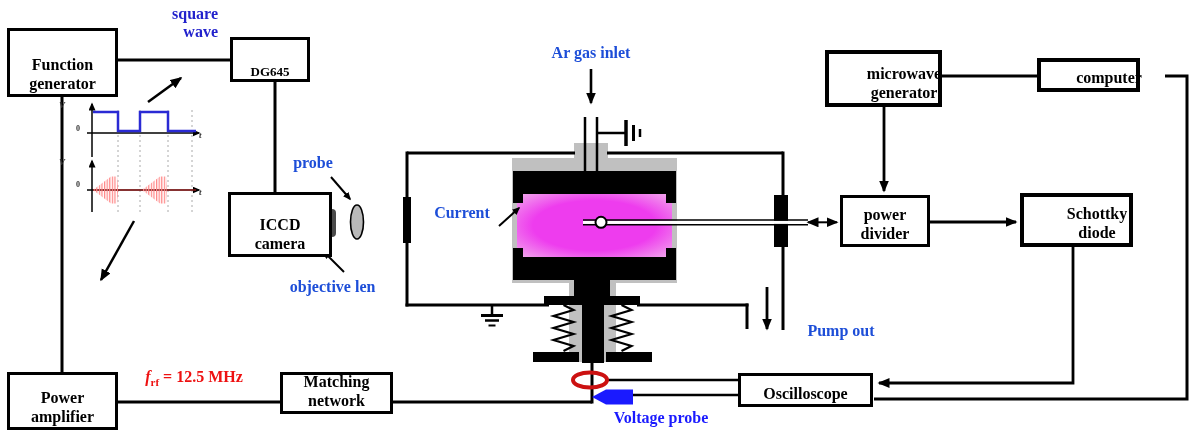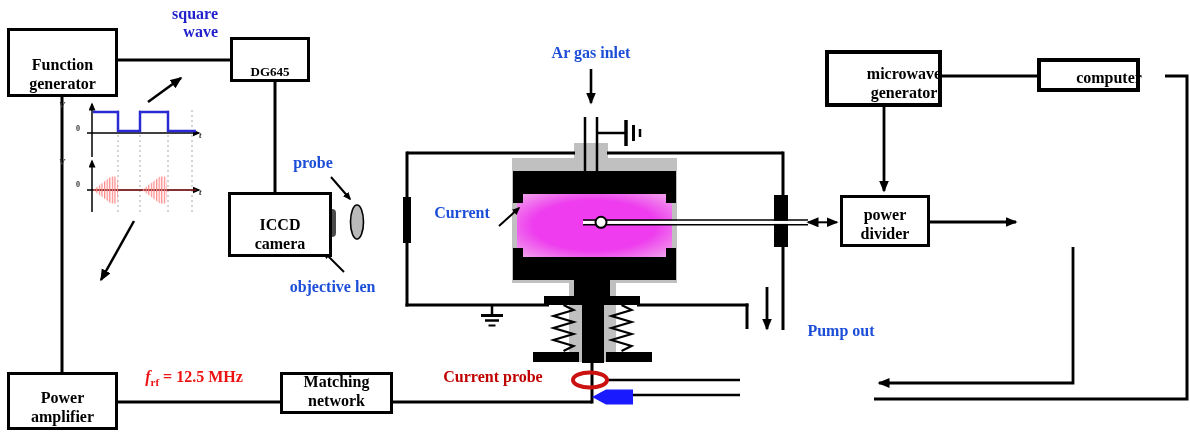--- a/index.html
+++ b/index.html
@@ -205,29 +205,36 @@
       <span>microwave
 generator</span>
     </div>
   <div class="box thick" style="left:1037px;top:58px;width:103px;height:34px">
       <span>computer</span>
     </div>
   <div class="box" style="left:840px;top:195px;width:90px;height:52px">
       <span>power
 divider</span>
     </div>
+  <div class="box thick" style="left:1020px;top:193px;width:113px;height:54px">
+      <span>Schottky
+diode</span>
+    </div>
+  <div class="box" style="left:738px;top:373px;width:135px;height:34px">
+      <span>Oscilloscope</span>
+    </div>
 
   <div class="lbl blue" style="left:134px;top:5px;width:84px">square
 wave</div>
   <div class="lbl" style="left:282px;top:154px;width:62px">probe</div>
   <div class="lbl" style="left:270px;top:278px;width:125px">objective len</div>
   <div class="lbl" style="left:528px;top:44px;width:126px">Ar gas inlet</div>
   <div class="lbl" style="left:430px;top:204px;width:64px">Current</div>
   <div class="lbl" style="left:793px;top:322px;width:96px">Pump out</div>
-  <div class="lbl darkred" style="left:430px;top:368px;width:126px">Current probe</div>
+  <div class="lbl probeblue" style="left:598px;top:409px;width:126px">Voltage probe</div>
   <div class="lbl red rfline" style="left:128px;top:368px;width:132px"><i>f</i><sub>rf</sub><span> = 12.5 MHz</span></div>
 
   <div class="tiny" style="left:59px;top:100px">V</div>
   <div class="tiny zero" style="left:76px;top:124px">0</div>
   <div class="tiny" style="left:199px;top:130px">t</div>
   <div class="tiny" style="left:59px;top:157px">V</div>
   <div class="tiny zero" style="left:76px;top:180px">0</div>
   <div class="tiny" style="left:199px;top:187px">t</div>
 
 </div>

